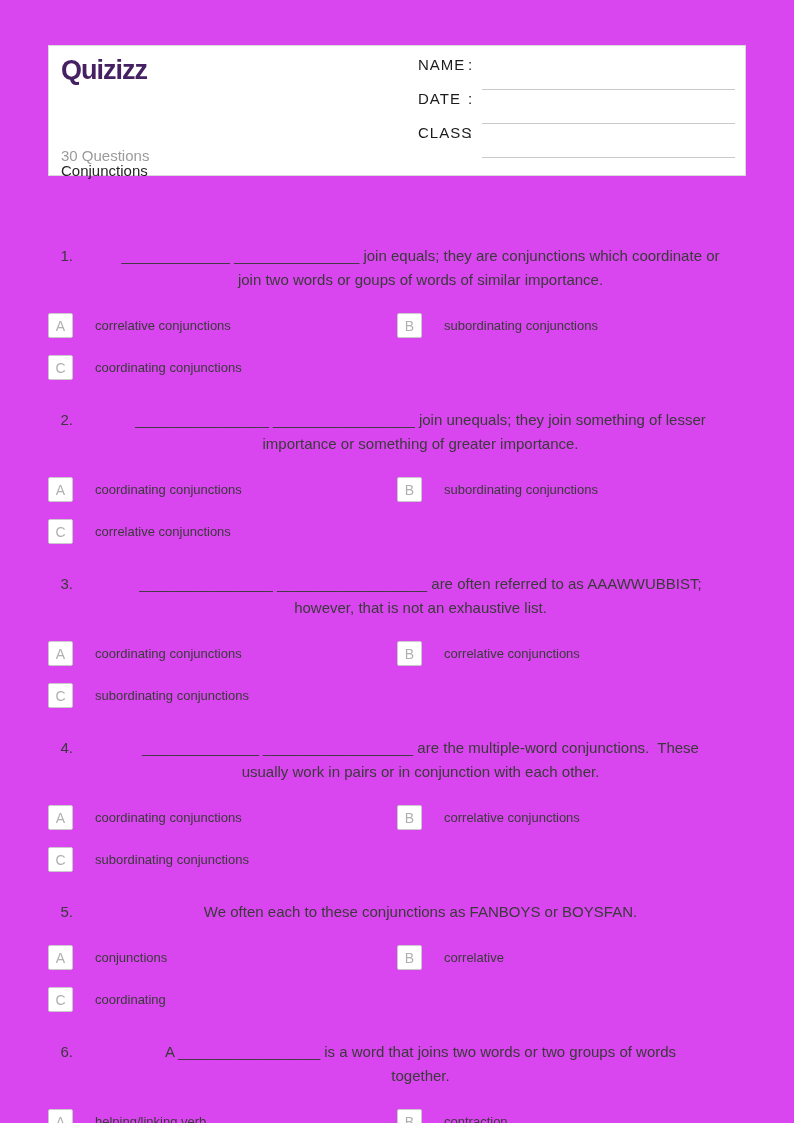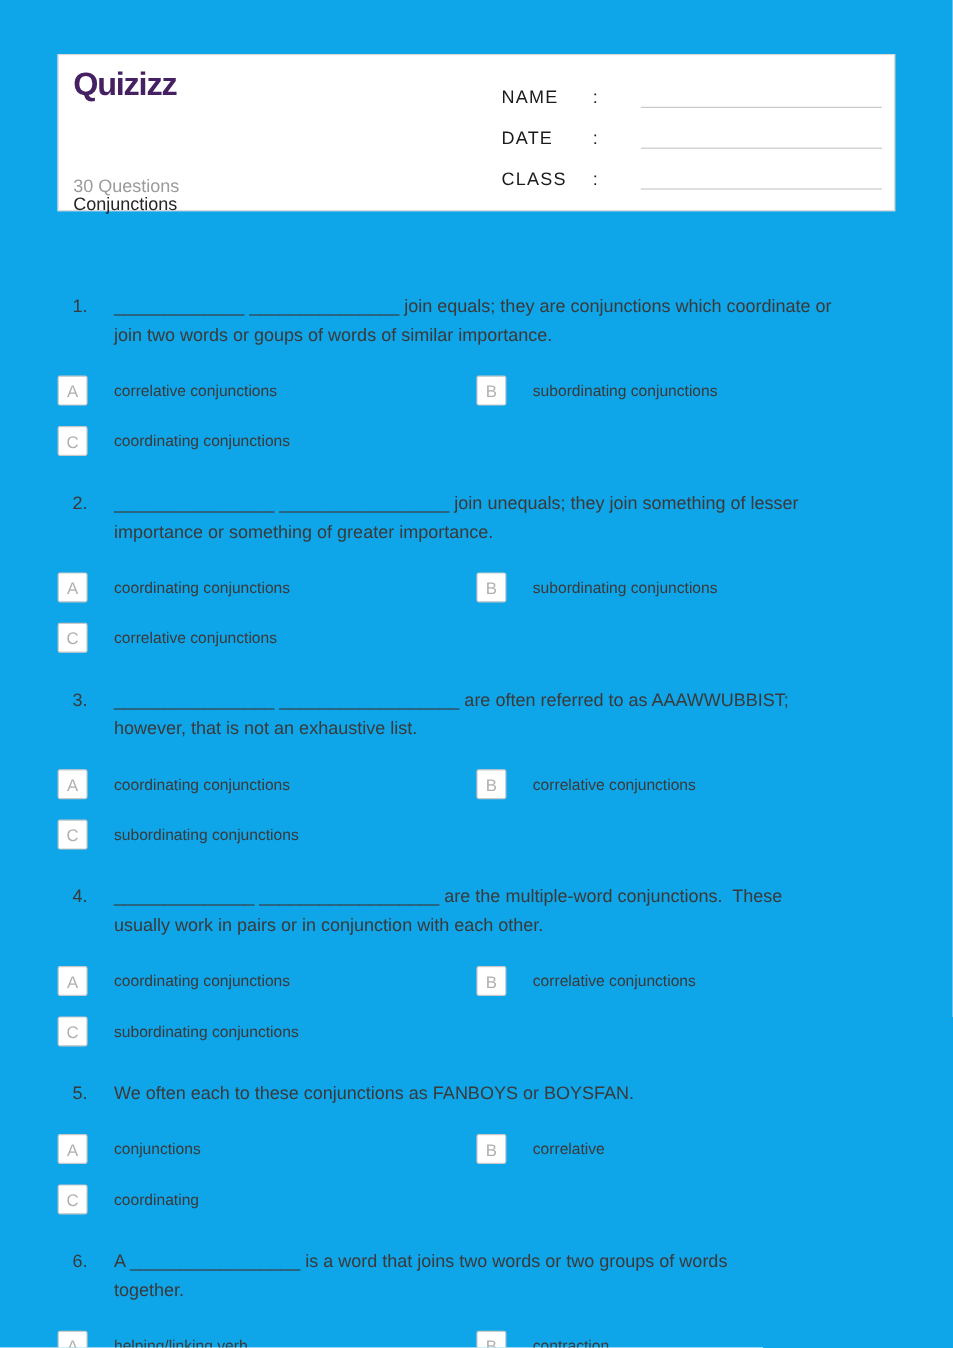--- a/index.html
+++ b/index.html
@@ -1,52 +1,53 @@
 <!DOCTYPE html>
 <html><head>
 <meta charset="utf-8">
 <style>
   * { margin:0; padding:0; box-sizing:border-box; }
   html,body { background:#ffffff; }
   body {
     width:794px; height:1123px; overflow:hidden; position:relative;
     font-family:"Liberation Sans", sans-serif; color:#3a3a3a;
   }
-  .page { position:absolute; inset:0; background:#0ea5e9; }
+  .page { position:absolute; inset:0; background:#d946ef; }
 
   
   .header-box {
     position:absolute; left:48px; top:45px; width:698px; height:131px;
     border:1px solid #d9d9d9; background:#fff;
   }
   .logo {
     position:absolute; left:12px; top:9px;
     font-size:27px; font-weight:800; letter-spacing:-1px; color:#452063;
   }
   .hdr-title { position:absolute; left:12px; top:80px; font-size:15px; color:#262626;margin-top:36px; }
   .hdr-sub   { position:absolute; left:12px; top:101px; font-size:15px; color:#9b9b9b; }
 
   .fields { position:absolute; left:369px; top:10px; width:317px; }
-  .field-row { display:flex; align-items:flex-end; height:34px;gap:26px; }
+  .field-row { display:flex; height:34px; }
   .flabel { width:50px; font-size:15px; letter-spacing:1px; color:#1b1b1b; flex:none; }
   .fcolon { font-size:15px; color:#1b1b1b; flex:none; }
   .fline  { flex:1; margin-left:10px; border-bottom:1px solid #c9c9c9; }
 
   
   .questions { position:absolute; left:48px; top:244px; width:698px; }
   .question { margin-top:28px; }
   .question:first-child { margin-top:0; }
   .q-row { display:flex; }
   .q-num {
     flex:none; width:47px; padding-right:22px; text-align:right;
     font-size:15px; line-height:24px; color:#3a3a3a;
   }
   .q-text {
     flex:1; font-size:15px; line-height:24px; color:#3a3a3a;
     white-space:pre-wrap;
+    text-align:center;
   }
   .options {
     margin-top:21px; display:grid; grid-template-columns:349px 349px; row-gap:17px;
   }
   .option { display:flex; align-items:center; min-height:25px; }
   .letter-box {
     flex:none; width:25px; height:25px; border:1px solid #c9c9c9; border-radius:2px;
     display:flex; align-items:center; justify-content:center;
     font-size:14px; color:#b0b0b0; background:#fff;
   }

